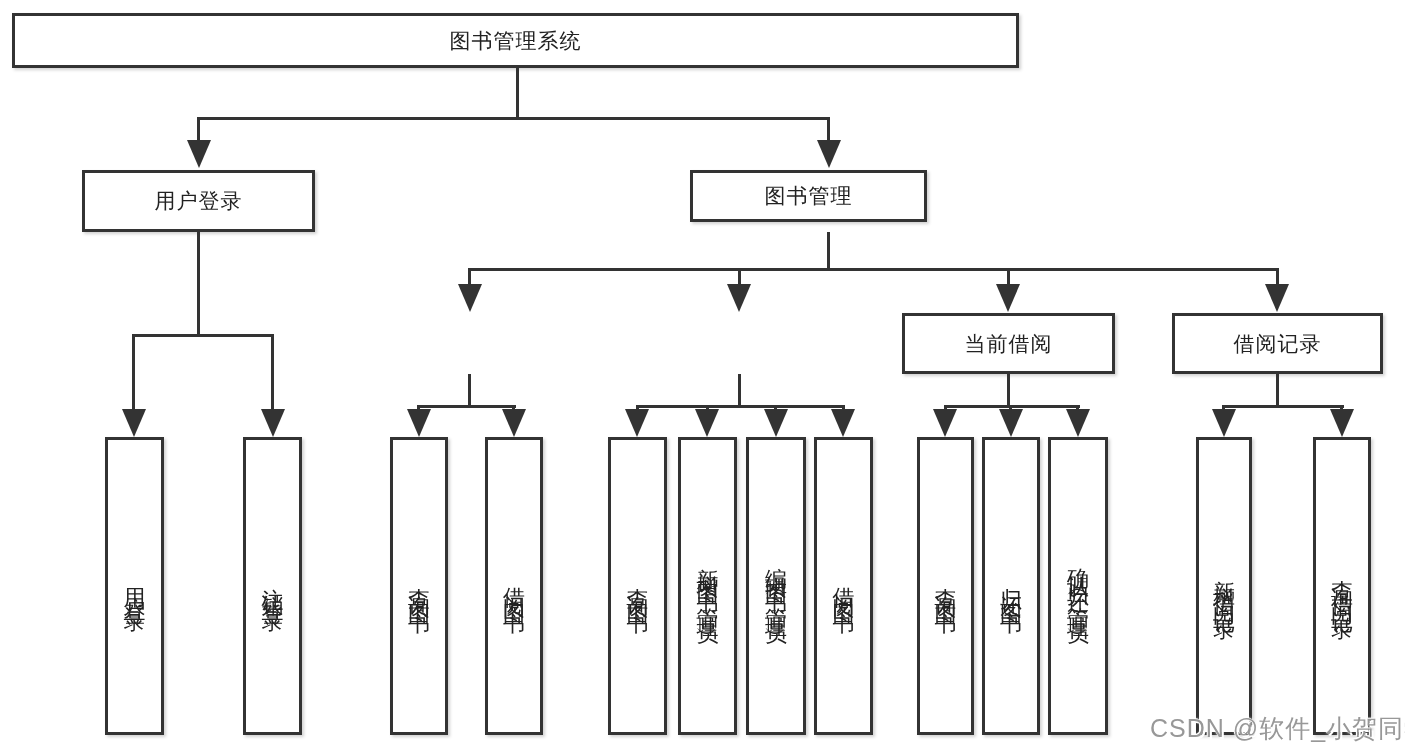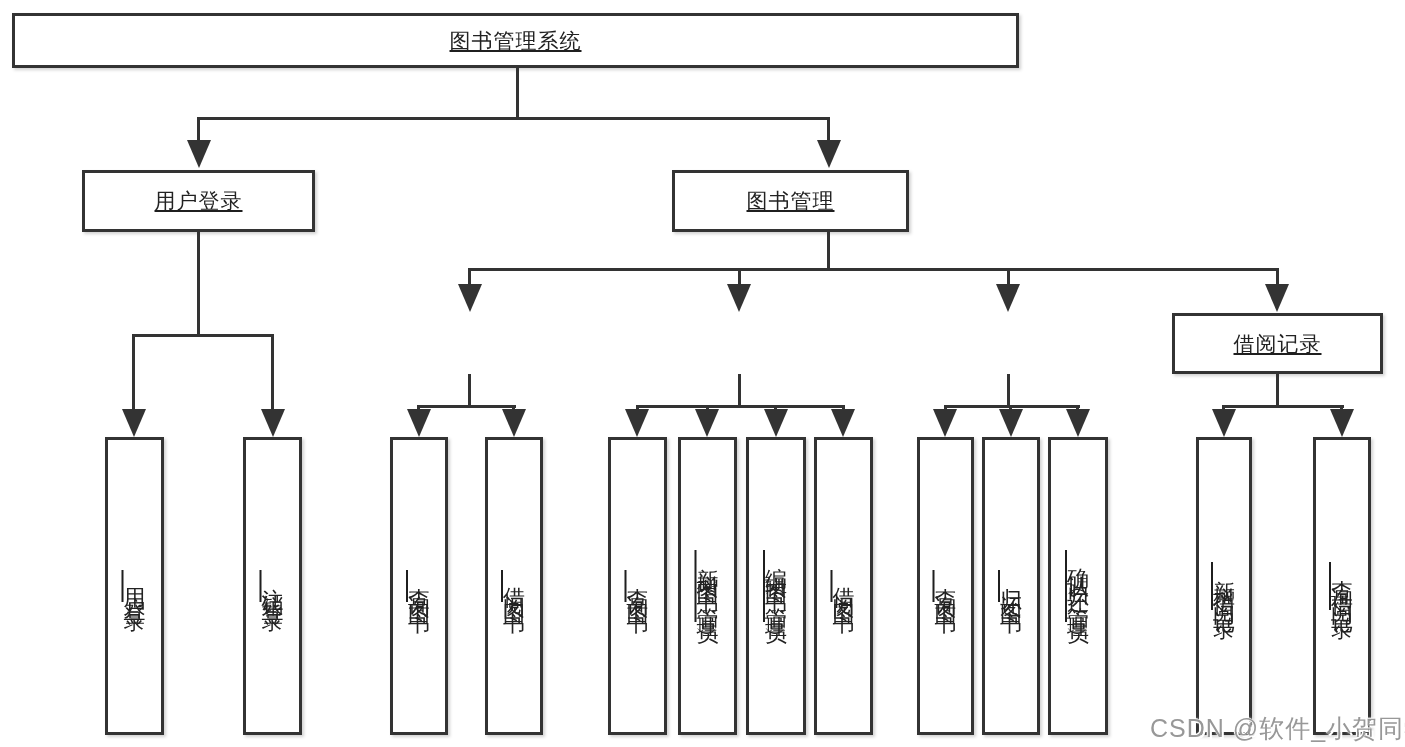--- a/index.html
+++ b/index.html
@@ -14,21 +14,20 @@
     overflow: hidden;
   }
   .box {
     position: absolute;
     border: 3px solid #333333;
     background: #ffffff;
     display: flex;
     align-items: center;
     justify-content: center;
     box-shadow: 2px 2px 3px rgba(0,0,0,0.18);
-    text-decoration: underline;
   }
   .box span {
     font-size: 21px;
     letter-spacing: 1px;
     white-space: nowrap;
     color: #222222;
   }
   .leaf span {
     writing-mode: vertical-rl;
     font-size: 22px;
@@ -68,21 +67,21 @@
   <div class="vl" style="left:516px;top:68px;height:52px"></div>
   <div class="hl" style="left:197px;top:117px;width:633px"></div>
   <div class="vl" style="left:197px;top:117px;height:26px"></div>
   <div class="ar" style="left:187px;top:140px"></div>
   <div class="vl" style="left:827px;top:117px;height:26px"></div>
   <div class="ar" style="left:817px;top:140px"></div>
 
   <div class="box" style="left:82px;top:170px;width:233px;height:62px">
     <span>用户登录</span>
   </div>
-  <div class="box" style="left:672px;top:170px;width:237px;height:62px">
+  <div class="box" style="left:690px;top:170px;width:237px;height:52px">
     <span>图书管理</span>
   </div>
 
   <div class="vl" style="left:197px;top:232px;height:105px"></div>
   <div class="hl" style="left:132px;top:334px;width:142px"></div>
   <div class="vl" style="left:132px;top:334px;height:76px"></div>
   <div class="ar" style="left:122px;top:409px"></div>
   <div class="vl" style="left:271px;top:334px;height:76px"></div>
   <div class="ar" style="left:261px;top:409px"></div>
 
@@ -90,20 +89,23 @@
   <div class="hl" style="left:468px;top:268px;width:811px"></div>
   <div class="vl" style="left:468px;top:268px;height:18px"></div>
   <div class="ar" style="left:458px;top:284px"></div>
   <div class="vl" style="left:738px;top:268px;height:18px"></div>
   <div class="ar" style="left:727px;top:284px"></div>
   <div class="vl" style="left:1007px;top:268px;height:18px"></div>
   <div class="ar" style="left:996px;top:284px"></div>
   <div class="vl" style="left:1276px;top:268px;height:18px"></div>
   <div class="ar" style="left:1265px;top:284px"></div>
 
+  <div class="box" style="left:902px;top:313px;width:213px;height:61px">
+    <span>当前借阅</span>
+  </div>
   <div class="box" style="left:1172px;top:313px;width:211px;height:61px">
     <span>借阅记录</span>
   </div>
 
   <div class="vl" style="left:468px;top:374px;height:33px"></div>
   <div class="hl" style="left:417px;top:405px;width:99px"></div>
   <div class="vl" style="left:417px;top:405px;height:8px"></div>
   <div class="ar" style="left:407px;top:409px"></div>
   <div class="vl" style="left:512px;top:405px;height:8px"></div>
   <div class="ar" style="left:502px;top:409px"></div>

